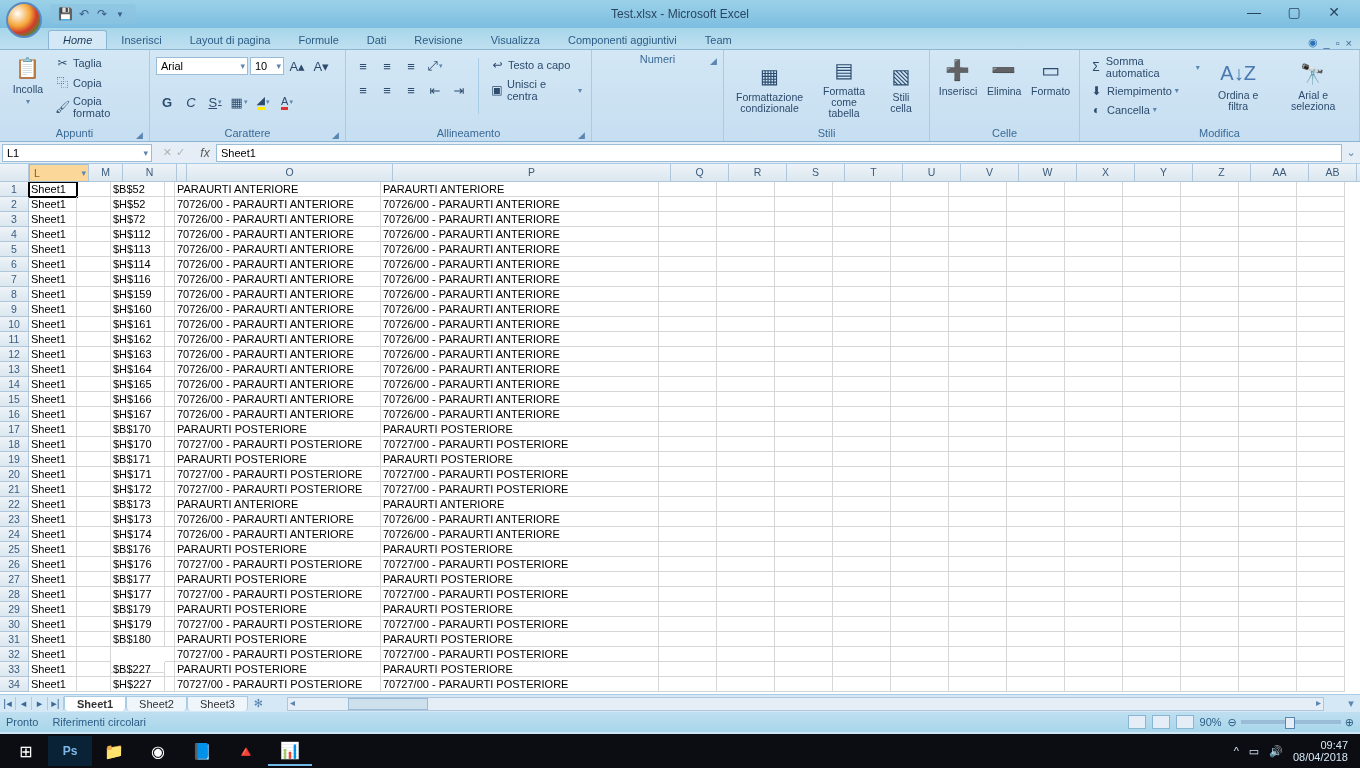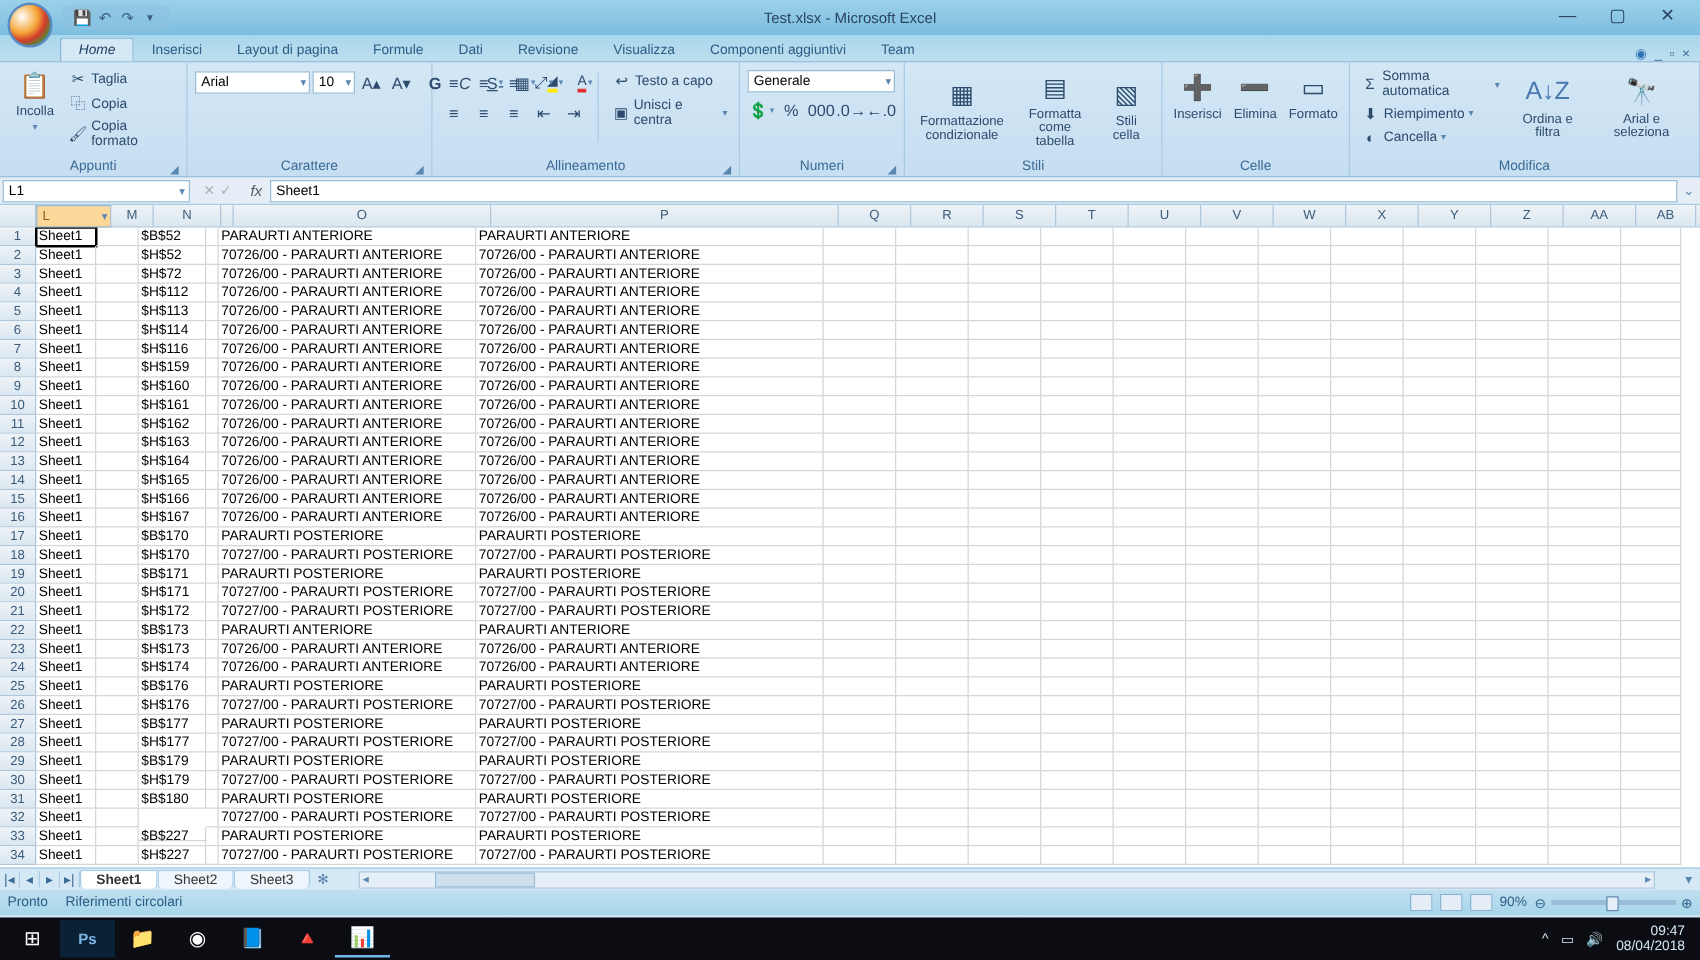--- a/index.html
+++ b/index.html
@@ -127,21 +127,21 @@
         <div class="smb">
             <span class="mi">🖌</span>
             <span>Copia formato</span>
           </div>
       </div>
     </div>
     <div class="group-title"><span>Appunti</span><span class="dl">◢</span></div>
   </div>
 
   <div class="group" style="width:196px">
-    <div style="display:flex;flex-direction:row;gap:5px;padding-top:4px">
+    <div style="display:flex;flex-direction:column;gap:16px;padding-top:4px">
       <div class="hrow">
         <div class="sel" style="width:92px">
             <span>Arial</span>
           </div>
         <div class="sel" style="width:34px;min-width:34px">
             <span>10</span>
           </div>
         <div class="iconbtn">A▴</div>
         <div class="iconbtn">A▾</div>
       </div>
@@ -188,32 +188,20 @@
             <span class="mi">▣</span>
             <span>Unisci e centra</span> 
             <span style="font-size:8px;color:#5a86b0">▾</span>
           </div>
       </div>
     </div>
     <div class="group-title"><span>Allineamento</span><span class="dl">◢</span></div>
   </div>
 
   <div class="group" style="width:132px">
-    <div style="display:flex;flex-direction:column;gap:4px;padding-top:4px">
-      <div class="sel" style="width:118px">
-          <span>Generale</span>
-        </div>
-      <div class="hrow">
-        <div class="iconbtn dd">💲</div>
-        <div class="iconbtn">%</div>
-        <div class="iconbtn">000</div>
-        <div class="iconbtn">.0→</div>
-        <div class="iconbtn">←.0</div>
-      </div>
-    </div>
     <div class="group-title"><span>Numeri</span><span class="dl">◢</span></div>
   </div>
 
   <div class="group" style="width:206px">
     <div class="hrow" style="padding-top:2px">
       <div class="vbtn">
           <div class="ic">▦</div>
           <div class="lbl">Formattazione condizionale</div>
         </div>
       <div class="vbtn">

